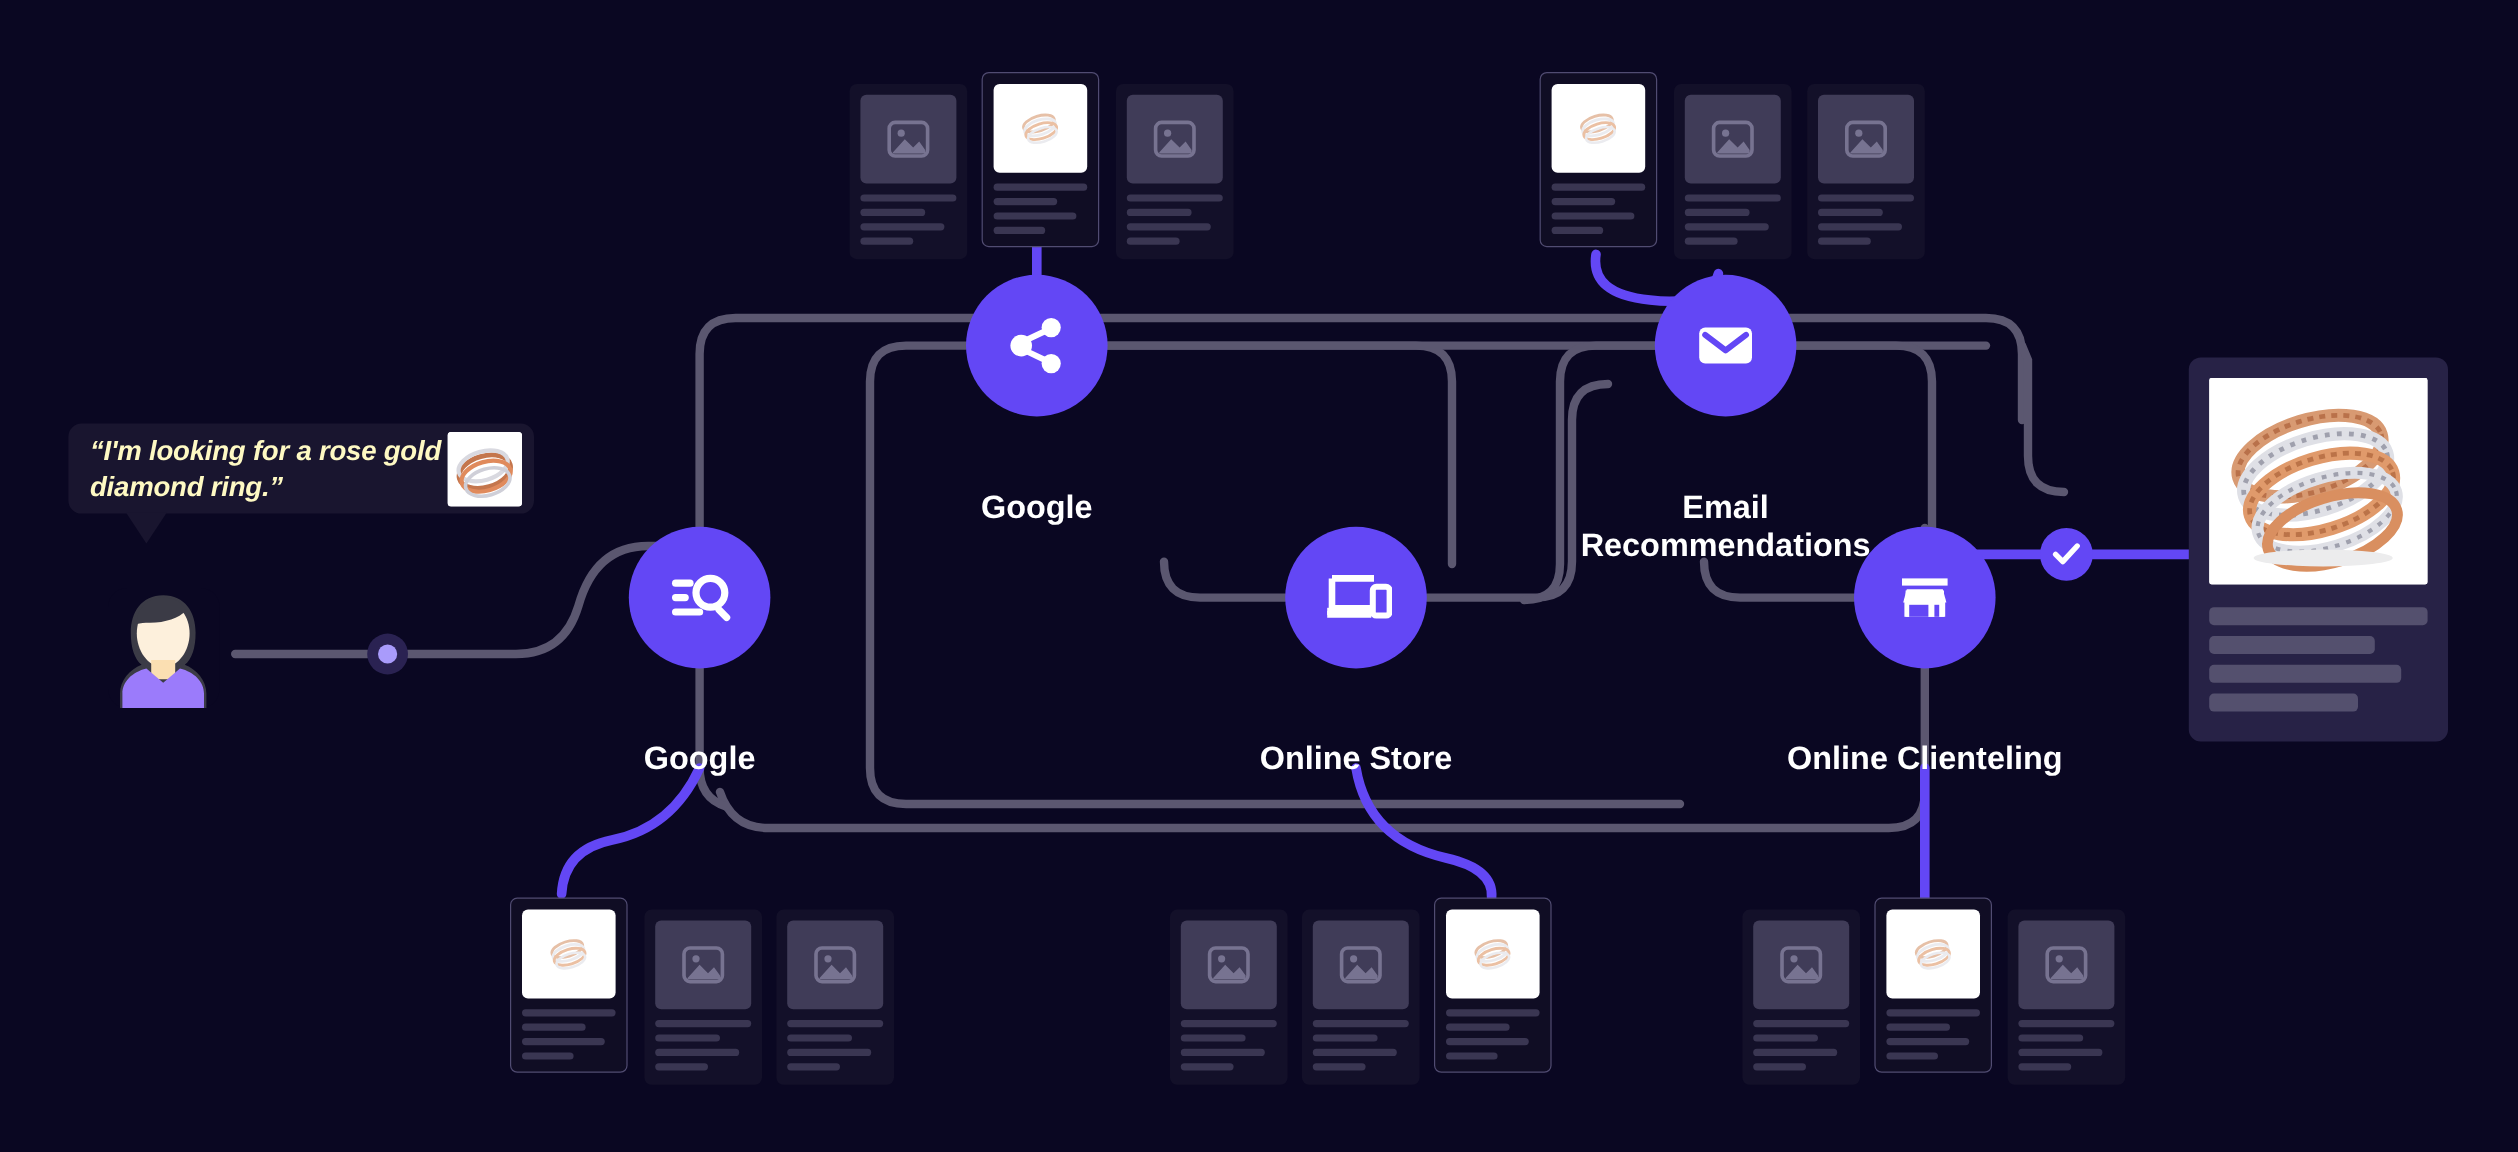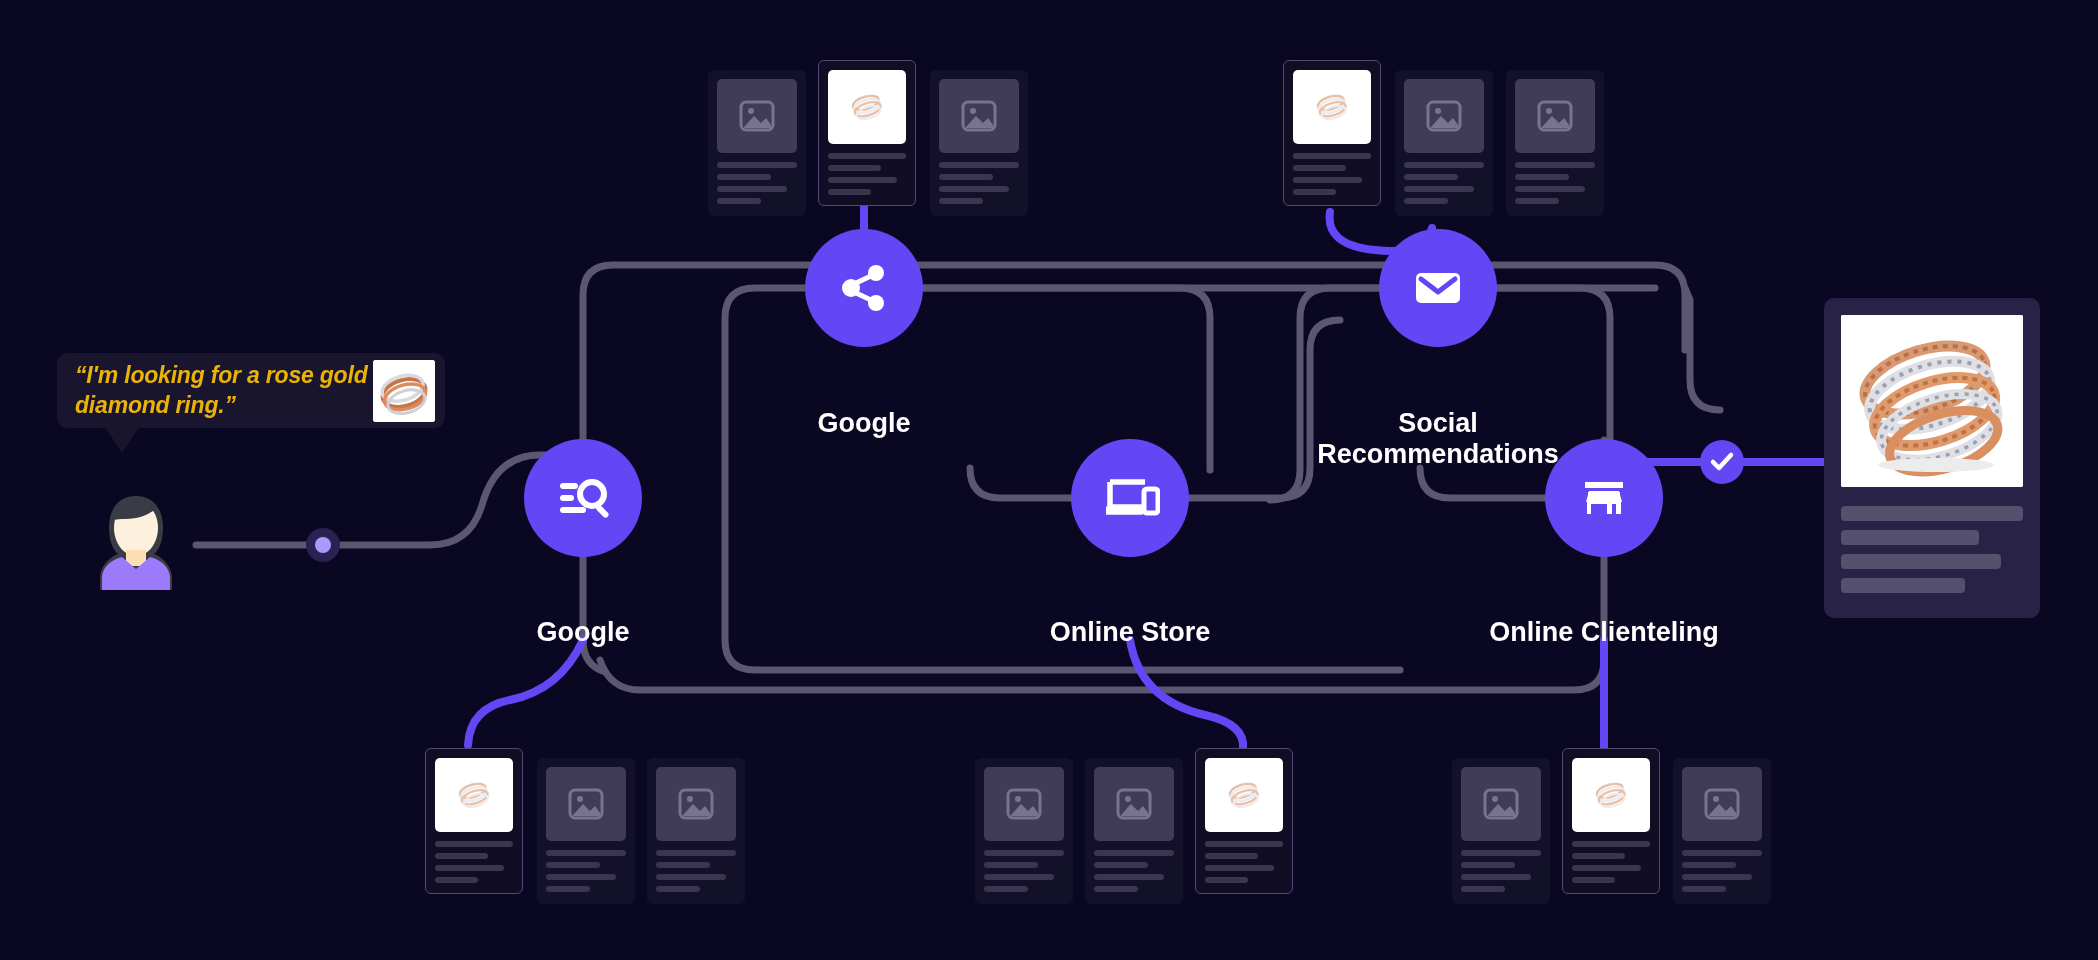--- a/index.html
+++ b/index.html
@@ -14,21 +14,21 @@
   .node-label{position:absolute;color:#ffffff;font-weight:700;font-size:27px;
         text-align:center;line-height:1.14;white-space:pre-line;transform:translateX(-50%);}
 
   
   .avatar{position:absolute;left:90px;top:490px;width:93px;height:100px;}
 
   
   .bubble{position:absolute;left:57px;top:353px;width:388px;height:75px;
           background:#19152f;border-radius:11px;display:flex;align-items:center;
           padding:0 0 0 18px;box-sizing:border-box;}
-  .bubble-text{color:#eab308;font-style:italic;font-weight:700;font-size:23px;line-height:1.27;
+  .bubble-text{color:#fef9c3;font-style:italic;font-weight:700;font-size:23px;line-height:1.27;
           flex:1;letter-spacing:-.2px;}
   .bubble-thumb{width:62px;height:62px;background:#fff;border-radius:3px;margin-right:10px;
           flex:0 0 auto;overflow:hidden;display:flex;align-items:center;justify-content:center;}
   .bubble-tail{position:absolute;left:105px;top:427px;width:0;height:0;
           border-left:17px solid transparent;border-right:17px solid transparent;
           border-top:26px solid #19152f;}
 
   
   .card{position:absolute;width:98px;height:146px;background:#131029;border-radius:6px;
         box-sizing:border-box;padding:9px 9px 0 9px;}
@@ -161,21 +161,21 @@
     </svg>
   </div>
   <div class="node-label" style="left:1130px;top:617px">Online Store</div>
 
   <div class="node" style="left:1379px;top:229px">
     <svg viewBox="0 0 60 60">
       <rect x="8" y="15" width="44" height="30" rx="5" fill="#fff"></rect>
       <path d="M13 21 L30 34 L47 21" fill="none" stroke="#6347f5" stroke-width="5" stroke-linecap="round" stroke-linejoin="round"></path>
     </svg>
   </div>
-  <div class="node-label" style="left:1438px;top:408px">Social
+  <div class="node-label" style="left:1438px;top:408px">Email
 Recommendations</div>
 
   <div class="node" style="left:1545px;top:439px">
     <svg viewBox="0 0 60 60">
       <rect x="11" y="14" width="38" height="6" fill="#fff"></rect>
       <path d="M11 24 L14 24 L14 46 L46 46 L46 24 L49 24 L45 24 L15 24 Z" fill="#fff"></path>
       <path d="M15 23 L45 23 L48 34 L12 34 Z" fill="#fff"></path>
       <rect x="13" y="31" width="34" height="15" fill="#fff"></rect>
       <rect x="17" y="36" width="16" height="10" fill="#6347f5"></rect>
       <rect x="38" y="36" width="4" height="10" fill="#6347f5"></rect>

